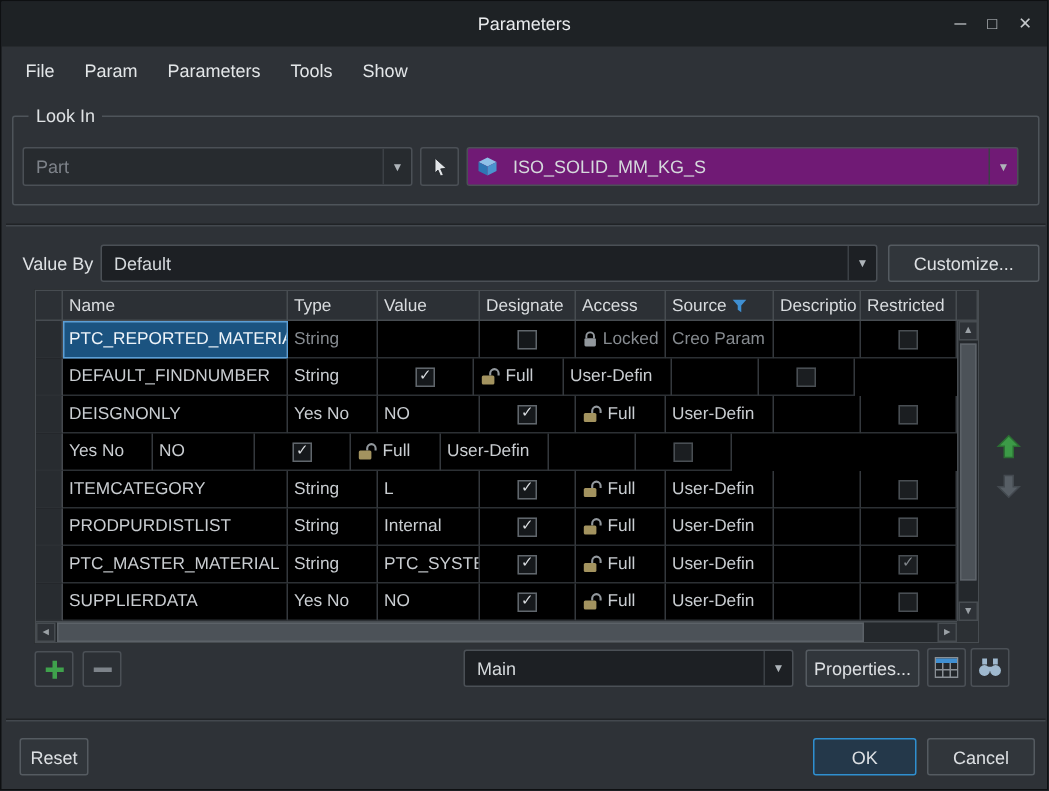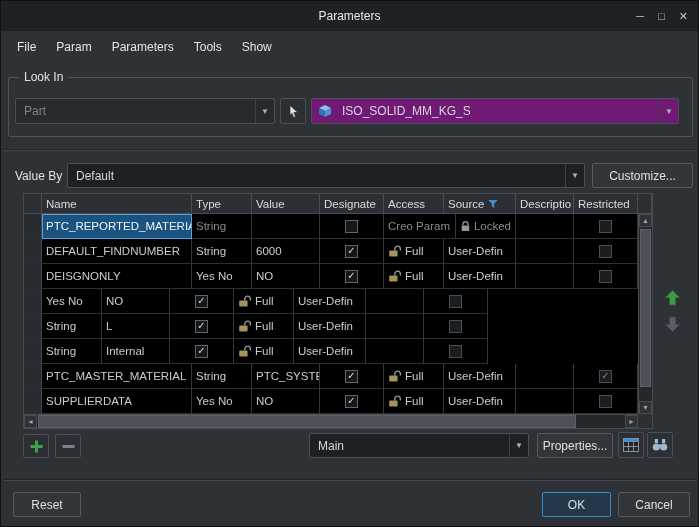--- a/index.html
+++ b/index.html
@@ -184,38 +184,37 @@
       </div>
     <div class="tbody">
         <div class="trow lockedrow">
           <div class="tcell c0" style="width: 18px;"></div>
           <div class="tcell c1 cellsel" style="width: 150px;">PTC_REPORTED_MATERIAL</div>
           <div class="tcell c2" style="width: 60px;">String</div>
           <div class="tcell c3" style="width: 68px;"></div>
           <div class="tcell c4 center" style="width: 64px;">
             <span class="cb"></span>
           </div>
-          <div class="tcell c6" style="width: 72px;">Creo Param</div>
           <div class="tcell c5" style="width: 60px;">
             <svg width="12" height="13" viewBox="0 0 12 13">
               <path d="M3.2 5.4 V3.9 a2.7 2.7 0 0 1 5.6 0 V5.4" fill="none" stroke="#92989d" stroke-width="1.4"></path>
               <rect x="1.8" y="5.4" width="8.4" height="6" rx="1" fill="#92989d"></rect>
             </svg>
             <span class="acclabel">Locked</span>
           </div>
+          <div class="tcell c6" style="width: 72px;">Creo Param</div>
           <div class="tcell c7" style="width: 58px;"></div>
           <div class="tcell c8 center" style="width: 64px;">
             <span class="cb dis"></span>
           </div>
         </div>
         <div class="trow">
           <div class="tcell c0" style="width: 18px;"></div>
           <div class="tcell c1" style="width: 150px;">DEFAULT_FINDNUMBER</div>
           <div class="tcell c2" style="width: 60px;">String</div>
-          <div class="tcell c3" style="width: 68px;">6000</div>
           <div class="tcell c4 center" style="width: 64px;">
             <span class="cb">✓</span>
           </div>
           <div class="tcell c5" style="width: 60px;">
             <svg width="14" height="13" viewBox="0 0 14 13">
               <path d="M6.8 5.4 V3.9 a2.7 2.7 0 0 1 5.6 0 V5.4" fill="none" stroke="#92989d" stroke-width="1.4"></path>
               <rect x="1.2" y="5.4" width="8.4" height="6" rx="1" fill="#a3935f"></rect>
             </svg>
             <span class="acclabel">Full</span>
           </div>
@@ -261,40 +260,42 @@
             <span class="acclabel">Full</span>
           </div>
           <div class="tcell c6" style="width: 72px;">User-Defin</div>
           <div class="tcell c7" style="width: 58px;"></div>
           <div class="tcell c8 center" style="width: 64px;">
             <span class="cb dis"></span>
           </div>
         </div>
         <div class="trow">
           <div class="tcell c0" style="width: 18px;"></div>
+          <div class="tcell c1" style="width: 150px;">ITEMCATEGORY</div>
           <div class="tcell c2" style="width: 60px;">String</div>
           <div class="tcell c3" style="width: 68px;">L</div>
           <div class="tcell c4 center" style="width: 64px;">
             <span class="cb">✓</span>
           </div>
           <div class="tcell c5" style="width: 60px;">
             <svg width="14" height="13" viewBox="0 0 14 13">
               <path d="M6.8 5.4 V3.9 a2.7 2.7 0 0 1 5.6 0 V5.4" fill="none" stroke="#92989d" stroke-width="1.4"></path>
               <rect x="1.2" y="5.4" width="8.4" height="6" rx="1" fill="#a3935f"></rect>
             </svg>
             <span class="acclabel">Full</span>
           </div>
           <div class="tcell c6" style="width: 72px;">User-Defin</div>
           <div class="tcell c7" style="width: 58px;"></div>
           <div class="tcell c8 center" style="width: 64px;">
             <span class="cb dis"></span>
           </div>
         </div>
         <div class="trow">
           <div class="tcell c0" style="width: 18px;"></div>
+          <div class="tcell c1" style="width: 150px;">PRODPURDISTLIST</div>
           <div class="tcell c2" style="width: 60px;">String</div>
           <div class="tcell c3" style="width: 68px;">Internal</div>
           <div class="tcell c4 center" style="width: 64px;">
             <span class="cb">✓</span>
           </div>
           <div class="tcell c5" style="width: 60px;">
             <svg width="14" height="13" viewBox="0 0 14 13">
               <path d="M6.8 5.4 V3.9 a2.7 2.7 0 0 1 5.6 0 V5.4" fill="none" stroke="#92989d" stroke-width="1.4"></path>
               <rect x="1.2" y="5.4" width="8.4" height="6" rx="1" fill="#a3935f"></rect>
             </svg>
@@ -414,17 +415,17 @@
       <rect x="2.8" y="1" width="3.2" height="4" fill="#9fb9cf"></rect>
       <rect x="10" y="1" width="3.2" height="4" fill="#9fb9cf"></rect>
       <circle cx="4.3" cy="9" r="3.6" fill="#9fb9cf"></circle>
       <circle cx="11.7" cy="9" r="3.6" fill="#9fb9cf"></circle>
       <rect x="6.5" y="6.5" width="3" height="3" fill="#9fb9cf"></rect>
     </svg>
   </div>
 
   <div class="sep" style="top:478px;"></div>
 
-  <button class="btn" style="left:12px; top:491px; width:68px; height:25px;">Reset</button>
+  <button class="btn" style="left:12px; top:491px; width:46px; height:25px;">Reset</button>
   <button class="btn primary" style="left:541px; top:491px; width:69px; height:25px;">OK</button>
   <button class="btn" style="left:617px; top:491px; width:72px; height:25px;">Cancel</button>
 
 </div>
 
 </body></html>

